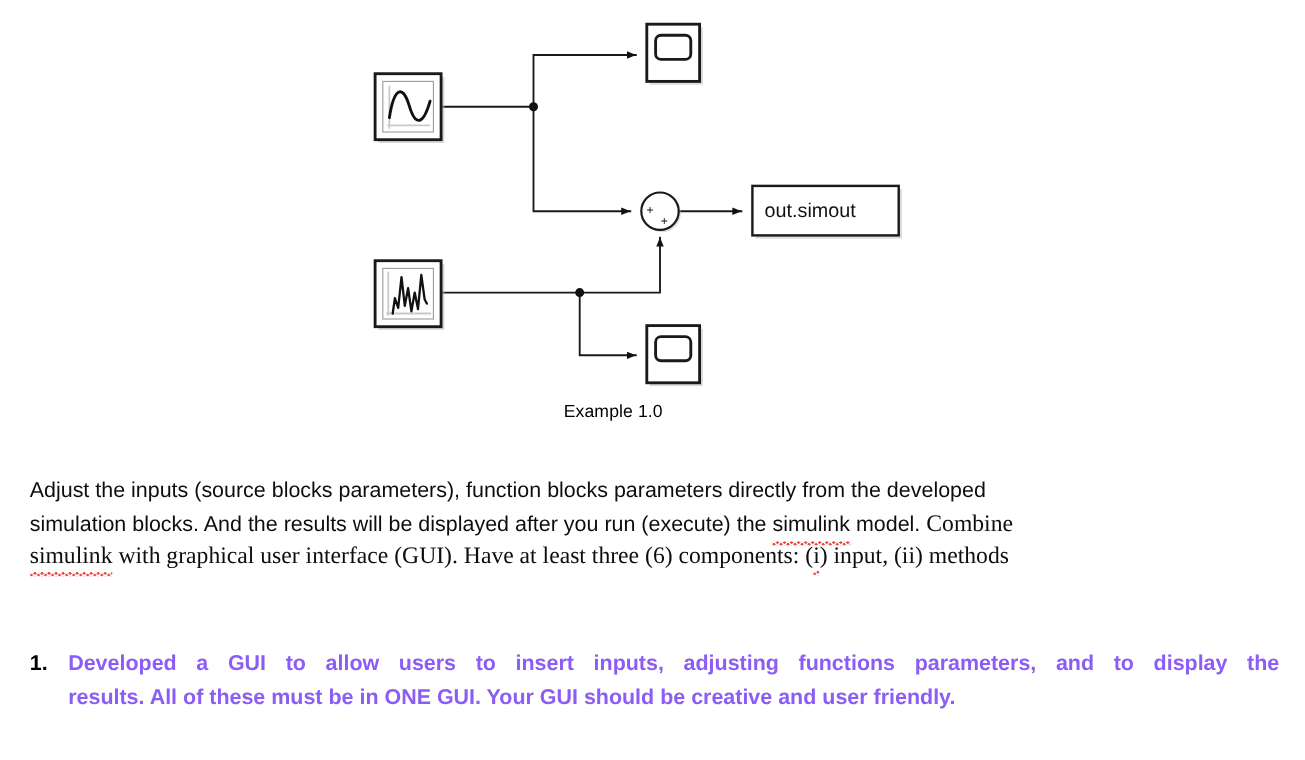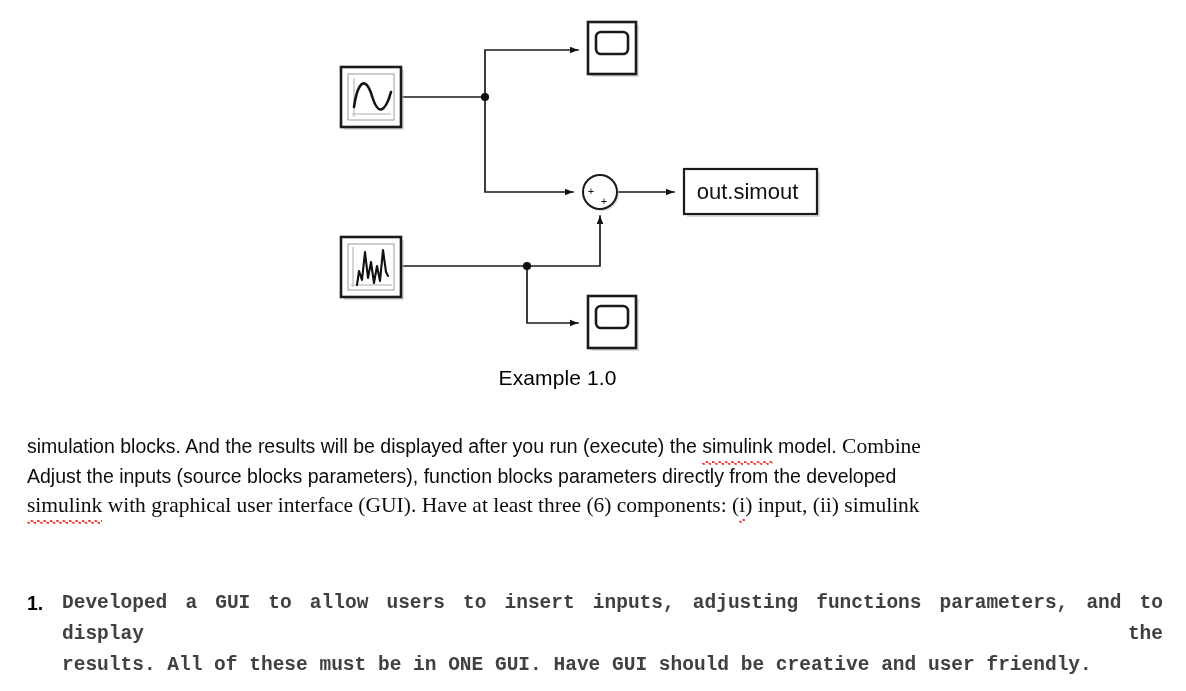--- a/index.html
+++ b/index.html
@@ -29,21 +29,21 @@
     left: 0;
     top: 0;
   }
   #figure-caption {
     position: absolute;
     left: 0;
     top: 366px;
     width: 1115px;
     text-align: center;
     font-family: "Liberation Sans", sans-serif;
-    font-size: 21px;
+    font-size: 16px;
     color: #000000;
     letter-spacing: 0.1px;
   }
 
   
   #body-text {
     position: absolute;
     left: 27px;
     top: 432px;
     width: 1135px;
@@ -101,25 +101,25 @@
     flex: 0 0 auto;
     width: 35px;
     font-family: "Liberation Sans", sans-serif;
     font-weight: bold;
     font-size: 19.5px;
     color: #000000;
     line-height: 31px;
   }
   .list-body {
     flex: 1 1 auto;
-    font-family: Liberation Mono, monospace;
+    font-family: Liberation Sans, sans-serif;
     font-weight: bold;
     font-size: 19.5px;
     line-height: 31px;
-    color: #404040;
+    color: #8b5cf6;
     text-align: justify;
     text-justify: inter-word;
   }
   .list-body .l1 {
     display: block;
     text-align: justify;
     text-align-last: justify;
     white-space: normal;
   }
   .list-body .l2 {
@@ -227,42 +227,42 @@
     </g>
 
     <g>
       <rect x="687" y="172" width="133" height="45" fill="#bdbdbd" opacity="0.55"></rect>
       <rect x="684" y="169" width="133" height="45" fill="#ffffff" stroke="#1a1a1a" stroke-width="2.2"></rect>
     </g>
   </svg>
 
   <div style="position:absolute; left:684px; top:169px; width:105px; height:45px;
               display:flex; align-items:center; justify-content:center;
-              font-family:'Liberation Sans', sans-serif; font-size:22px; color:#111111;padding-left:11px;">out.simout</div>
+              font-family:'Liberation Sans', sans-serif; font-size:18px; color:#111111;">out.simout</div>
 
   <div id="figure-caption">Example 1.0</div>
 </div>
 
 <div id="body-text">
 
   <div class="para-line">
+    <span class="sans">Adjust the inputs (source blocks parameters), function blocks parameters directly from the developed</span>
+  </div>
+
+  <div class="para-line">
     <span class="sans">simulation blocks. And the results will be displayed after you run (execute) the </span><span class="sans misspell">simulink</span><span class="sans"> model. </span><span class="serif">Combine</span>
   </div>
 
   <div class="para-line">
-    <span class="sans">Adjust the inputs (source blocks parameters), function blocks parameters directly from the developed</span>
-  </div>
-
-  <div class="para-line">
-    <span class="serif misspell">simulink</span><span class="serif"> with graphical user interface (GUI). Have at least three (6) components: (</span><span class="serif misspell-sm">i</span><span class="serif">) input, (ii) simulink</span>
+    <span class="serif misspell">simulink</span><span class="serif"> with graphical user interface (GUI). Have at least three (6) components: (</span><span class="serif misspell-sm">i</span><span class="serif">) input, (ii) methods</span>
   </div>
 
 </div>
 
 <div id="numbered-list">
   <div class="list-item">
     <div class="list-marker">1.</div>
     <div class="list-body">
       <span class="l1">Developed a GUI to allow users to insert inputs, adjusting functions parameters, and to display the</span>
-      <span class="l2">results. All of these must be in ONE GUI. Have GUI should be creative and user friendly.</span>
+      <span class="l2">results. All of these must be in ONE GUI. Your GUI should be creative and user friendly.</span>
     </div>
   </div>
 </div>
 
 </body></html>

